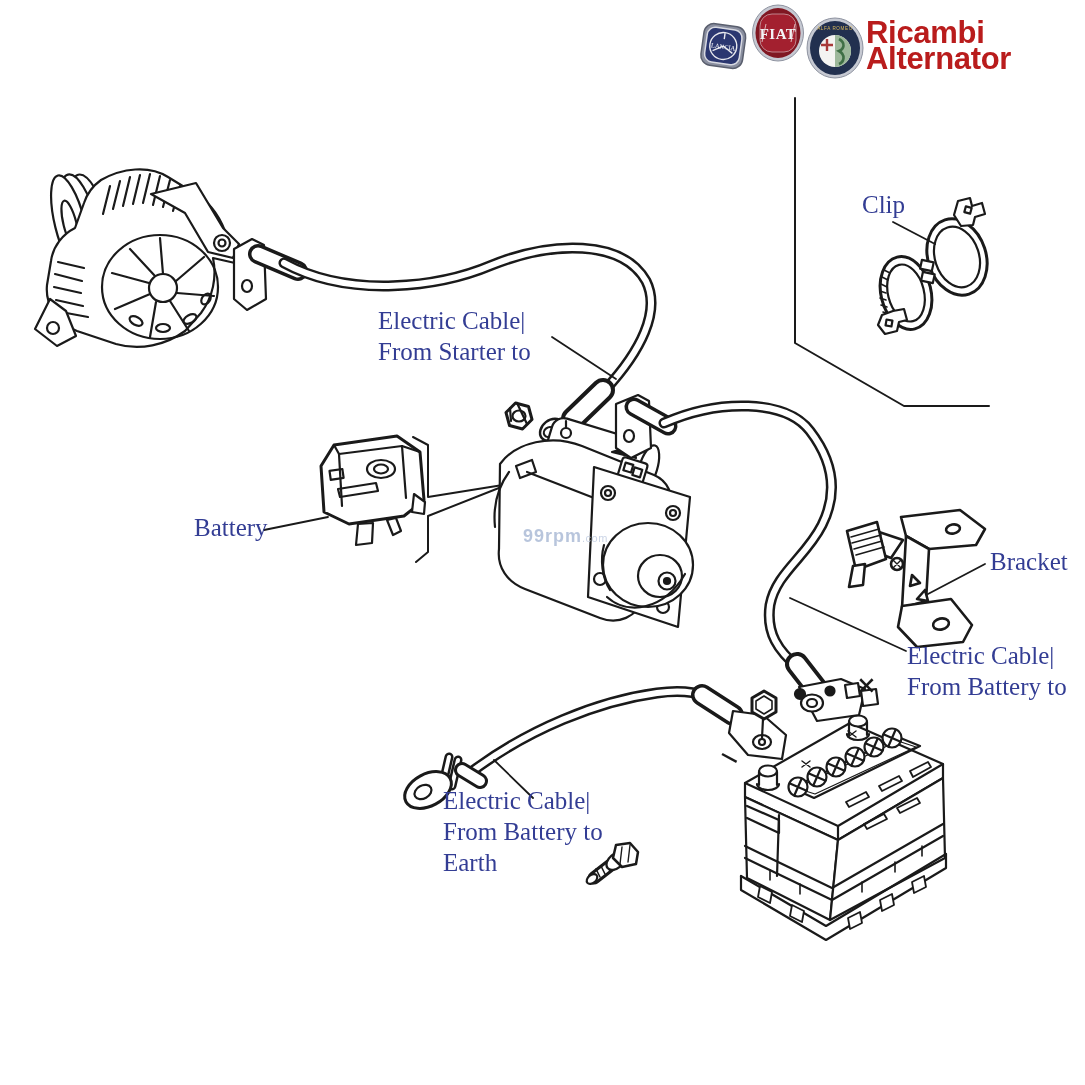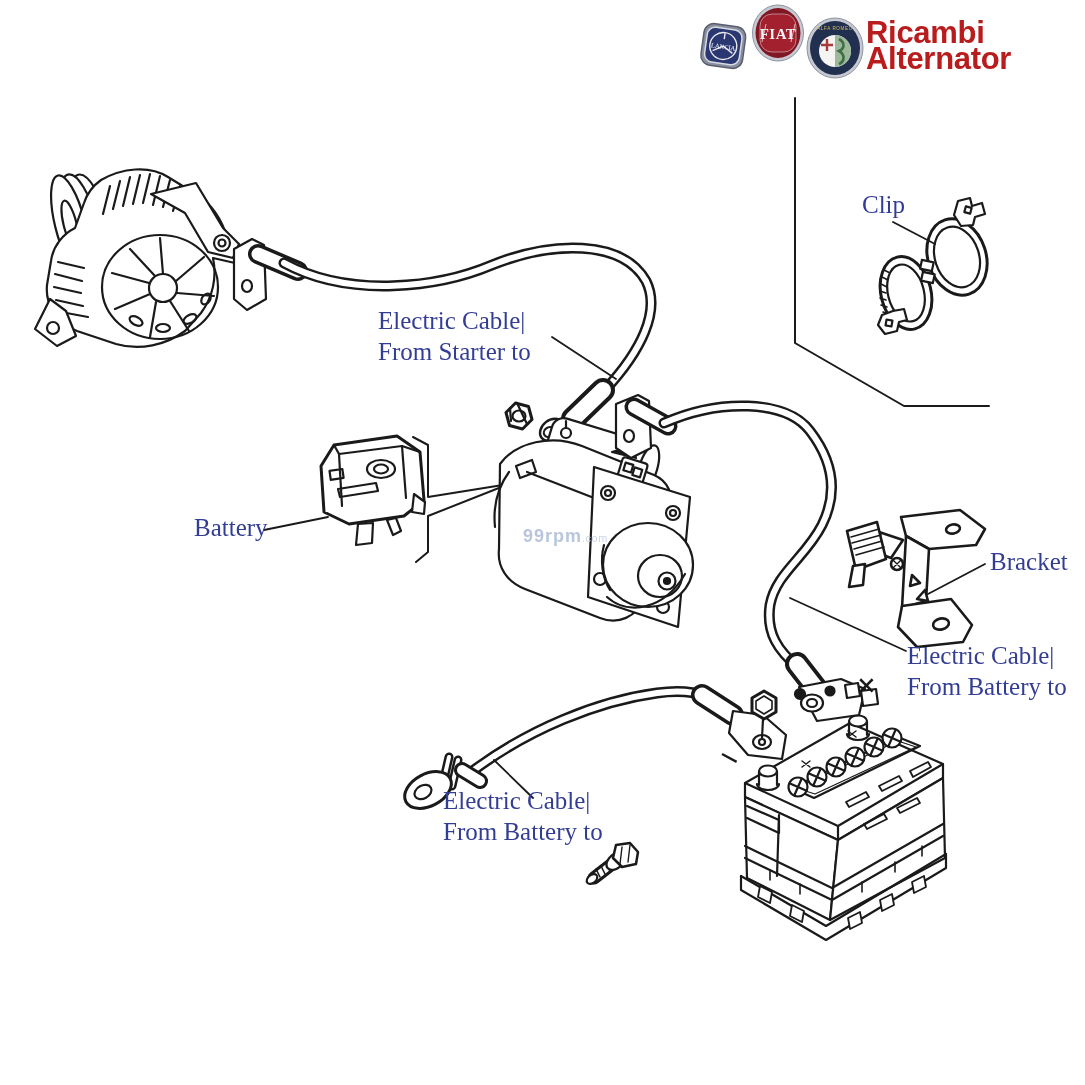--- a/index.html
+++ b/index.html
@@ -325,17 +325,18 @@
   <div class="lbl" id="lbl-shield">Battery</div>
   <div class="lbl" id="lbl-clip">Clip</div>
   <div class="lbl" id="lbl-bracket">Bracket</div>
   <div class="lbl" id="lbl-cable2">
     <div>Electric Cable|</div>
     <div>From Battery to</div>
   </div>
   <div class="lbl" id="lbl-cable3">
     <div>Electric Cable|</div>
     <div>From Battery to</div>
+    <div>Earth</div>
   </div>
 
   <div class="watermark"><span>99rpm</span><span class="suffix">.com</span></div>
 
 </div>
 
 </body></html>

